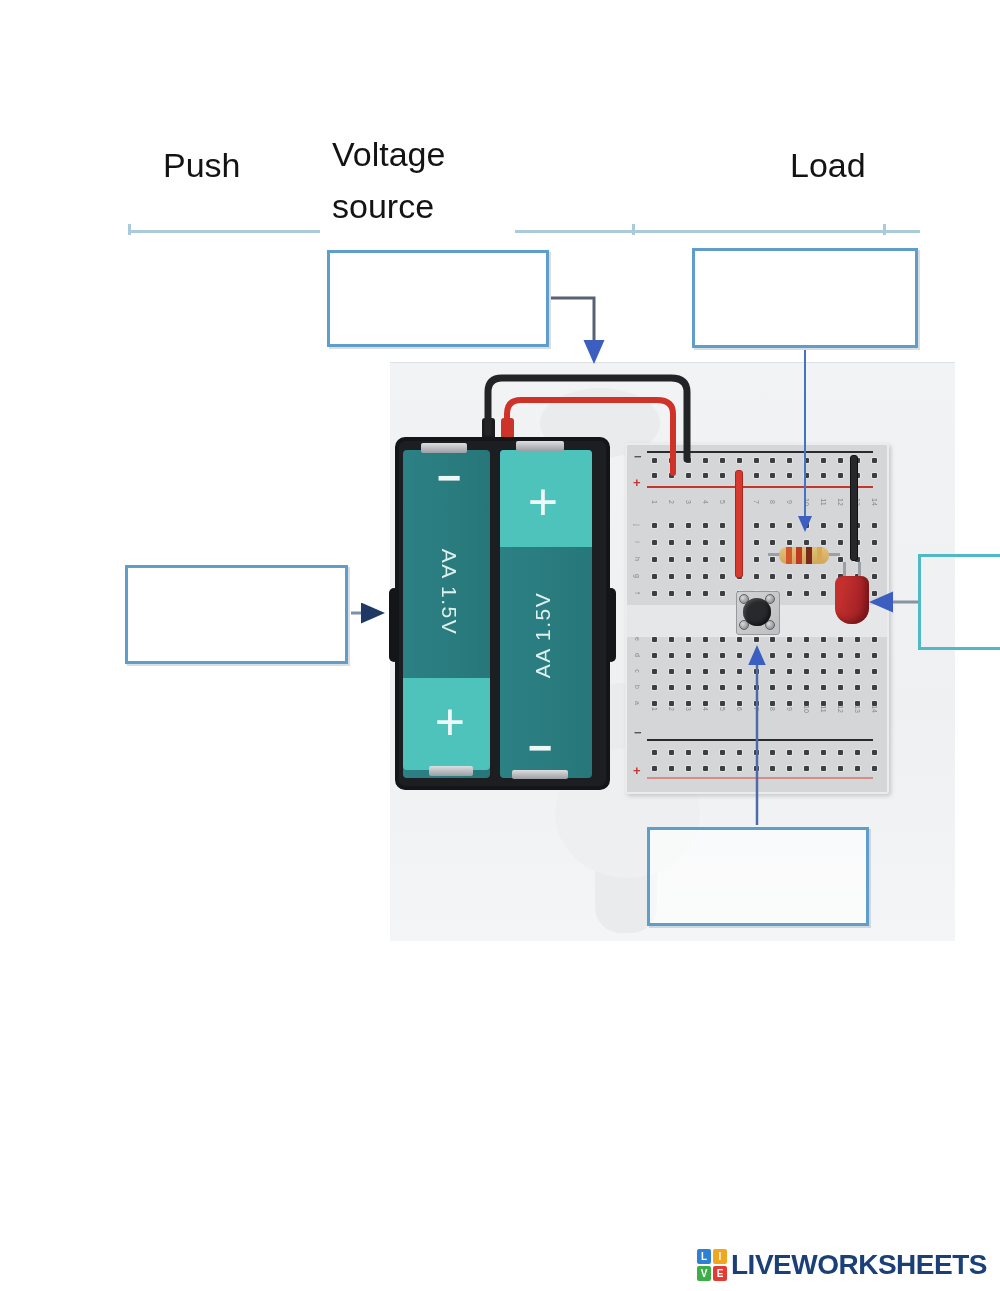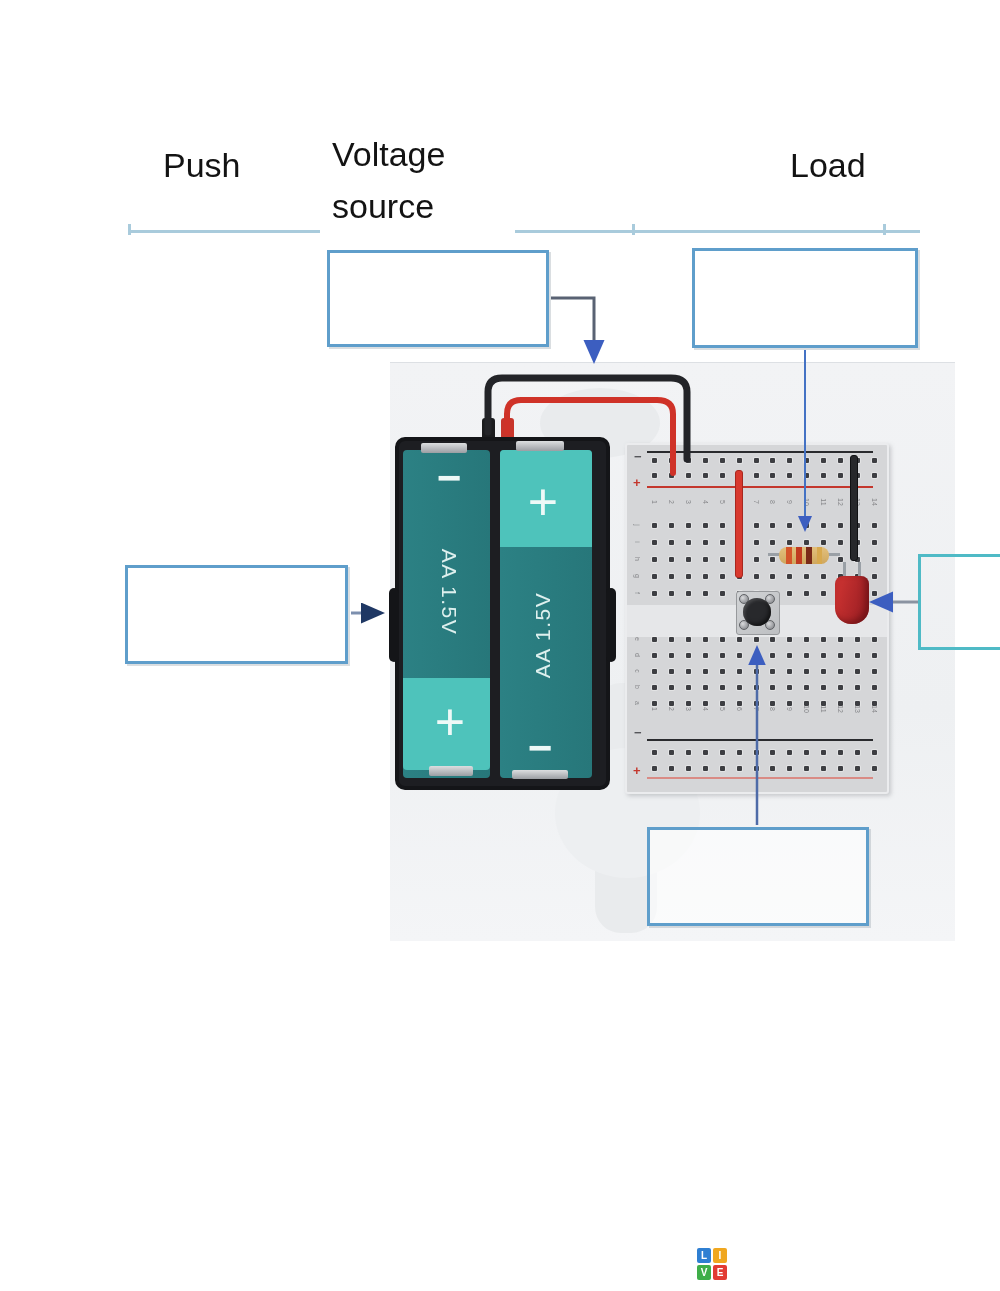--- a/index.html
+++ b/index.html
@@ -410,15 +410,16 @@
   <div class="abox" style="left:647px;top:827px;width:222px;height:99px;"></div>
   <div class="abox abox-teal" style="left:918px;top:554px;width:92px;height:96px;"></div>
 
   <div class="logo">
     <div class="logo-grid">
       <span class="logo-tile" style="background: rgb(47, 127, 210);">L</span>
       <span class="logo-tile" style="background: rgb(240, 167, 31);">I</span>
       <span class="logo-tile" style="background: rgb(63, 174, 73);">V</span>
       <span class="logo-tile" style="background: rgb(226, 59, 51);">E</span>
     </div>
+    <span class="logo-text">LIVEWORKSHEETS</span>
   </div>
 
 </div>
 
 </body></html>

